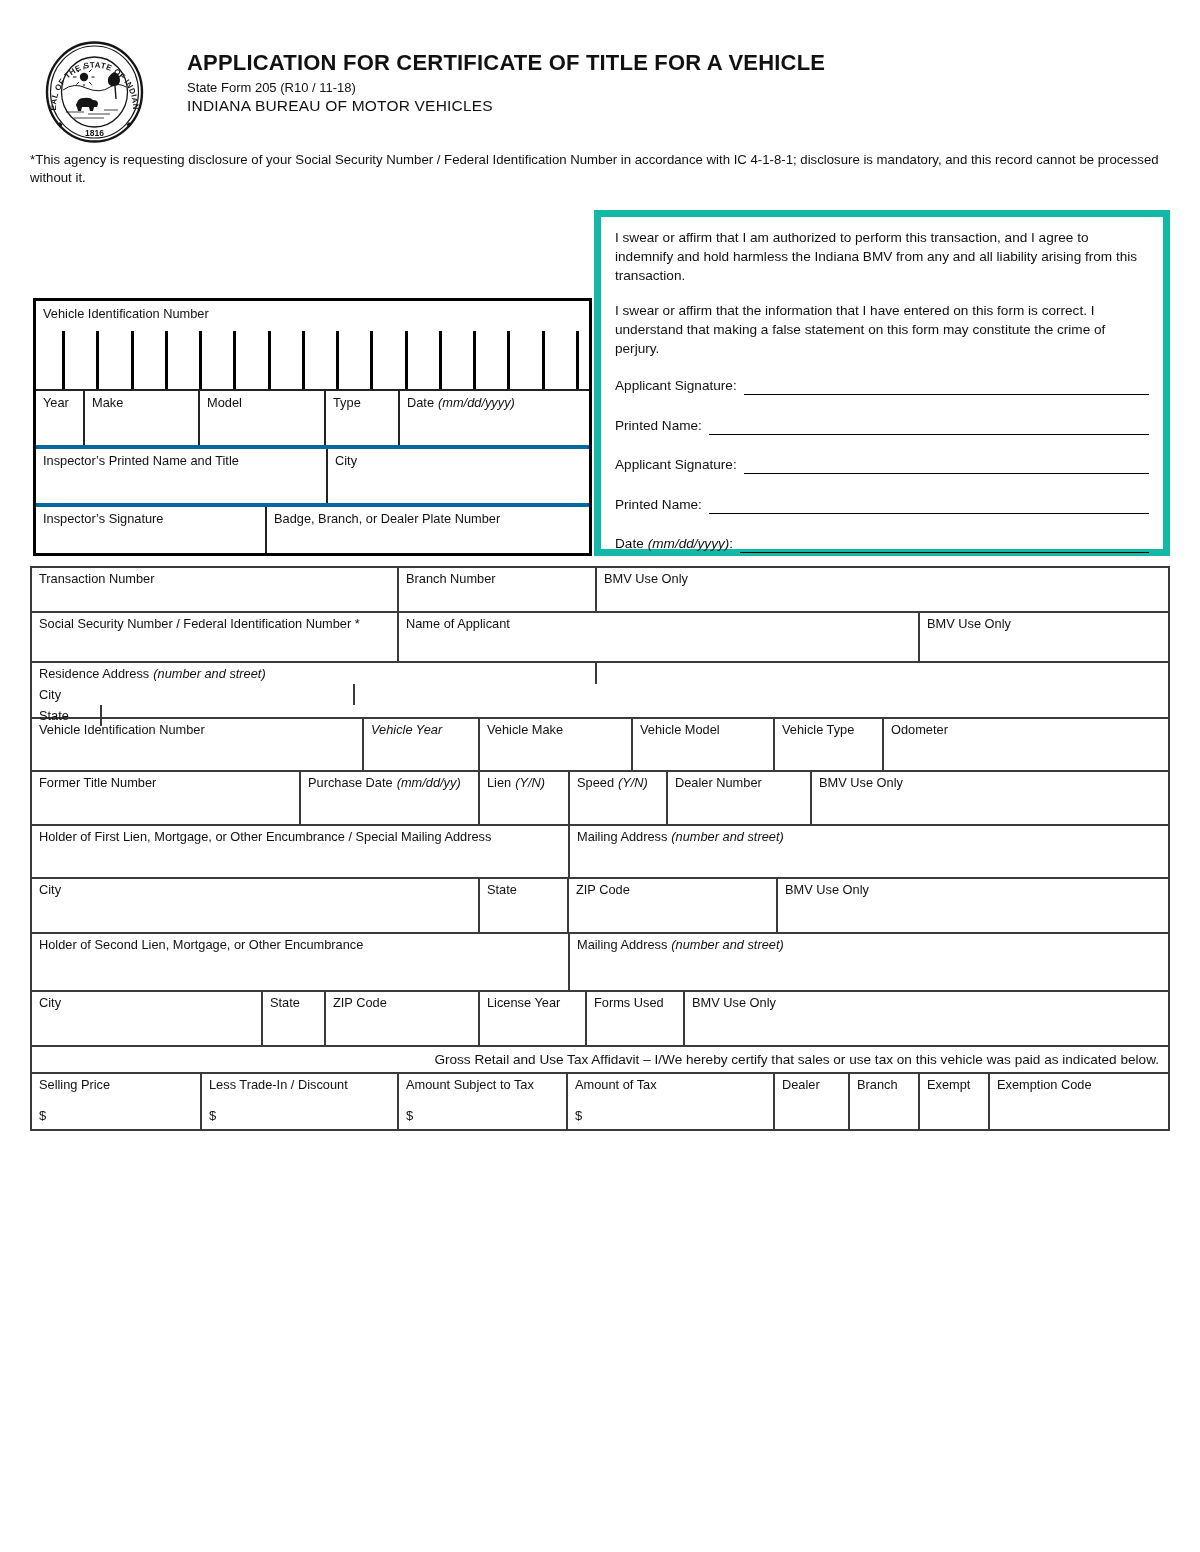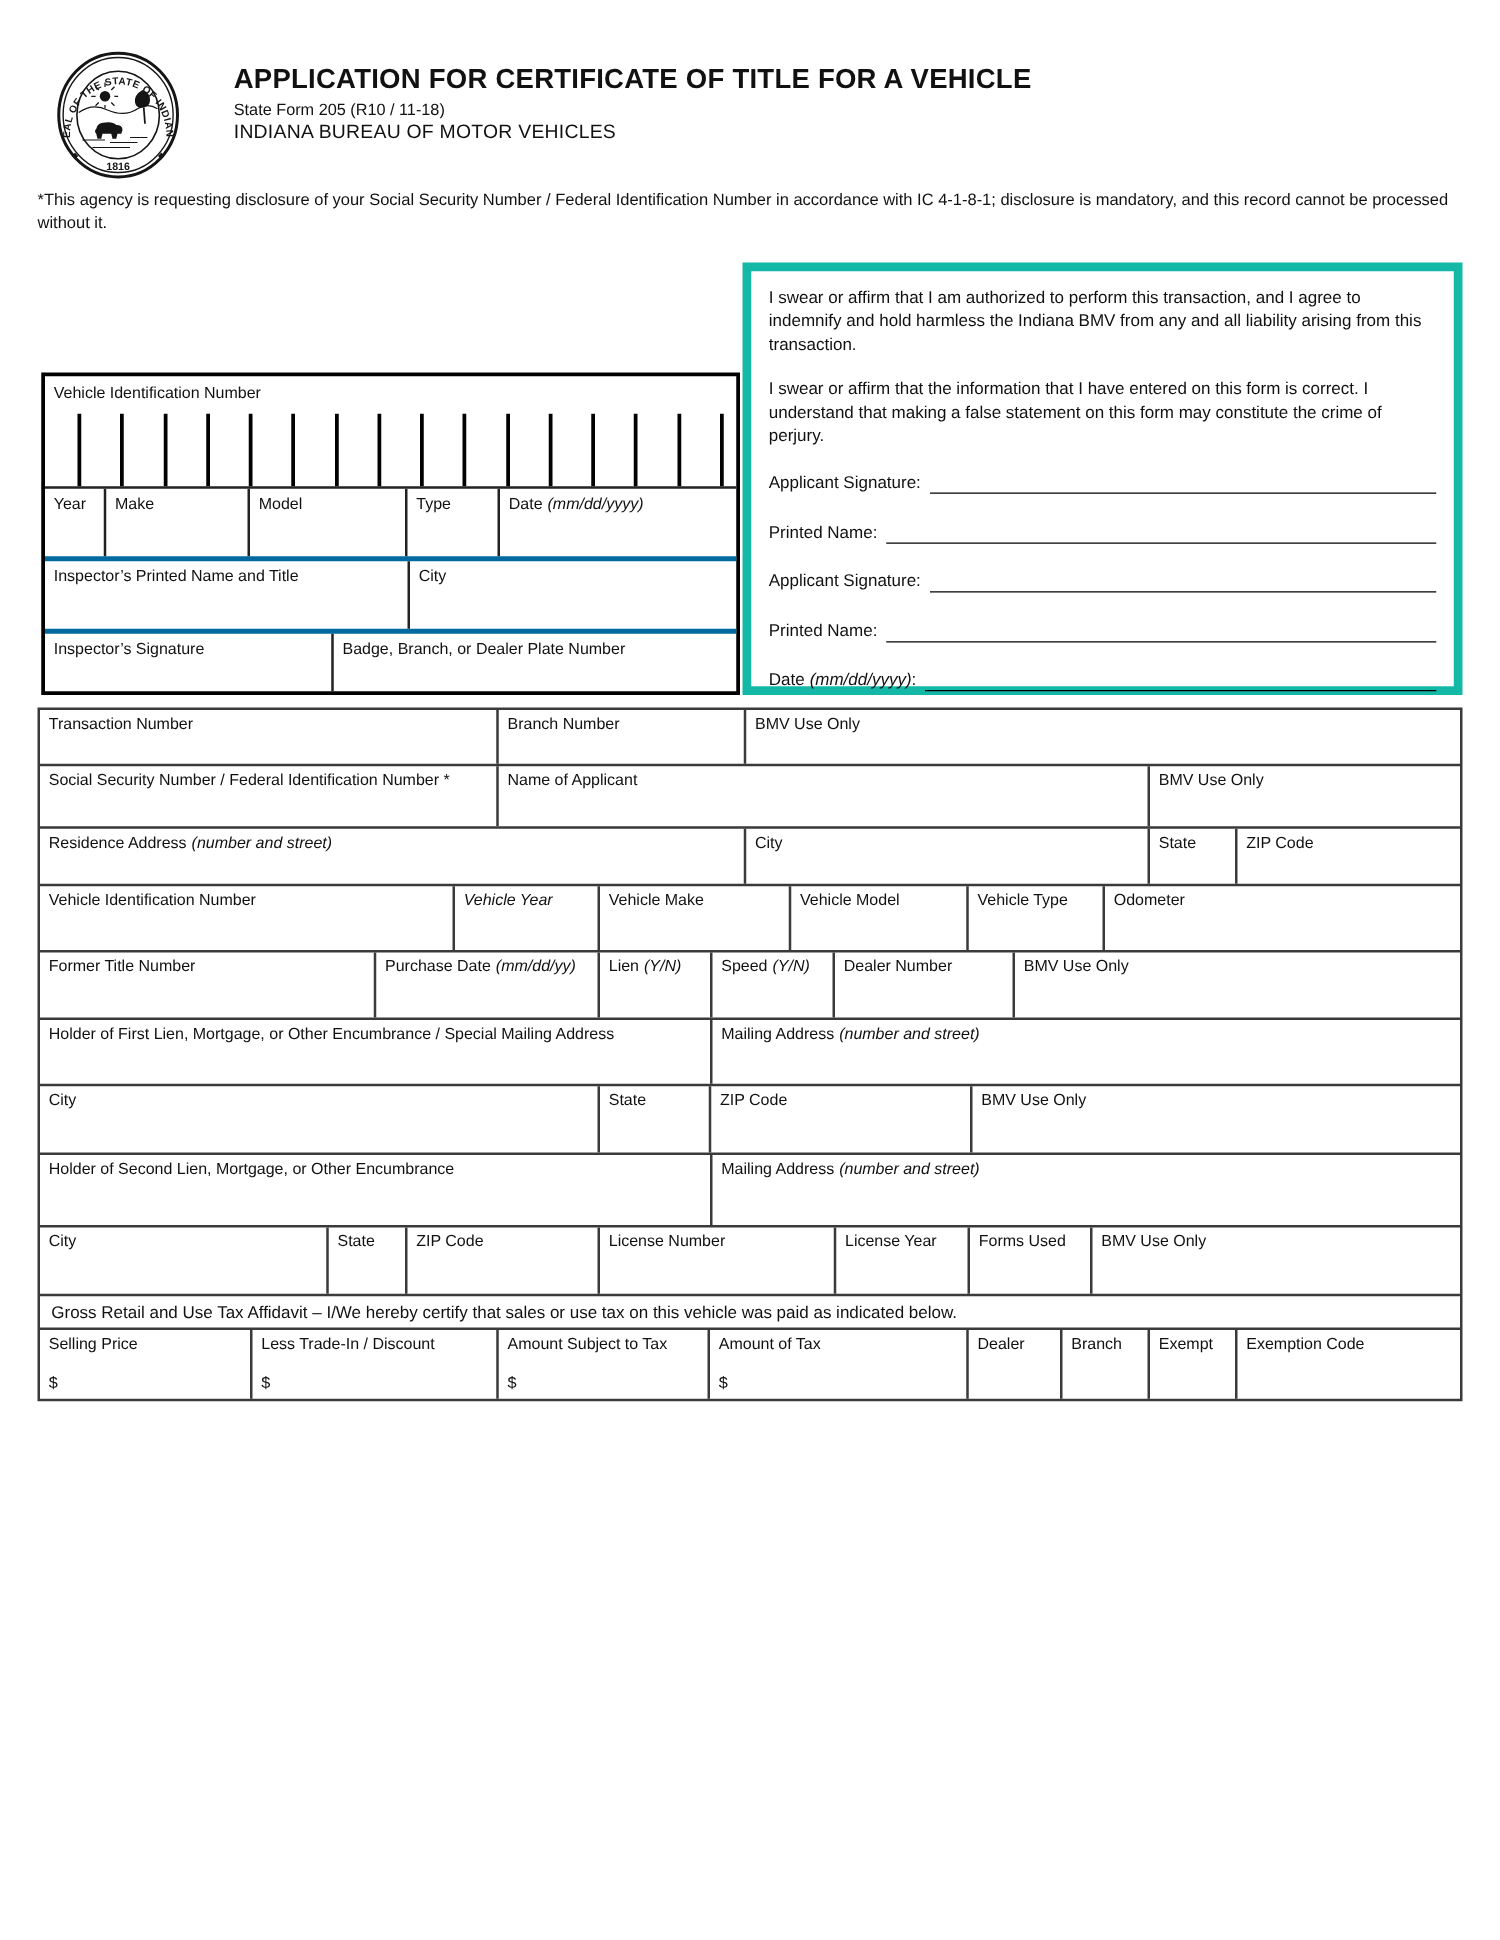--- a/index.html
+++ b/index.html
@@ -36,21 +36,21 @@
 
   
   .grid{position:absolute;left:30px;top:566px;width:1140px;border:2px solid #3a3a3a;box-sizing:border-box;}
   .grow{display:flex;border-bottom:2px solid #3a3a3a;box-sizing:border-box;}
   .grow:last-child{border-bottom:none;}
   .gcell{border-right:2px solid #3a3a3a;box-sizing:border-box;padding:3px 7px;font-size:12.8px;
          overflow:hidden;flex:none;}
   .gcell:last-child{border-right:none;flex:1;}
   .money{display:flex;flex-direction:column;}
   .money .cur{margin-top:auto;padding-bottom:3px;font-size:13px;}
-  .affrow{padding:4px 9px;font-size:13.6px;display:flex;align-items:center;}
+  .affrow{padding:4px 9px;font-size:13.6px;display:flex;align-items:center;justify-content:flex-end;}
   .note{font-style:italic;margin-left:4px;}
 </style>
 </head>
 <body>
 
 <div class="page">
 
   <svg class="seal" width="101" height="104" viewBox="0 0 101 104">
     <ellipse cx="50.5" cy="52" rx="47.5" ry="49.5" fill="#fff" stroke="#151515" stroke-width="2.4"></ellipse>
     <ellipse cx="50.5" cy="52" rx="44" ry="46" fill="none" stroke="#151515" stroke-width="1.1"></ellipse>
@@ -180,21 +180,21 @@
         <span>Social Security Number / Federal Identification Number *</span>
       </div>
       <div class="gcell" style="width:521px;">
         <span>Name of Applicant</span>
       </div>
       <div class="gcell">
         <span>BMV Use Only</span>
       </div>
     </div>
 
-    <div class="grow" style="height:46px;">
+    <div class="grow" style="height:56px;flex-direction:column;">
       <div class="gcell" style="width:565px;">
         <span>Residence Address</span><i class="note">(number and street)</i>
       </div>
       <div class="gcell" style="width:323px;">
         <span>City</span>
       </div>
       <div class="gcell" style="width:70px;">
         <span>State</span>
       </div>
       <div class="gcell">
@@ -279,23 +279,20 @@
 
     <div class="grow" style="height:55px;">
       <div class="gcell" style="width:231px;">
         <span>City</span>
       </div>
       <div class="gcell" style="width:63px;">
         <span>State</span>
       </div>
       <div class="gcell" style="width:154px;">
         <span>ZIP Code</span>
-      </div>
-      <div class="gcell" style="width:189px;">
-        <span>License Number</span>
       </div>
       <div class="gcell" style="width:107px;">
         <span>License Year</span>
       </div>
       <div class="gcell" style="width:98px;">
         <span>Forms Used</span>
       </div>
       <div class="gcell">
         <span>BMV Use Only</span>
       </div>

